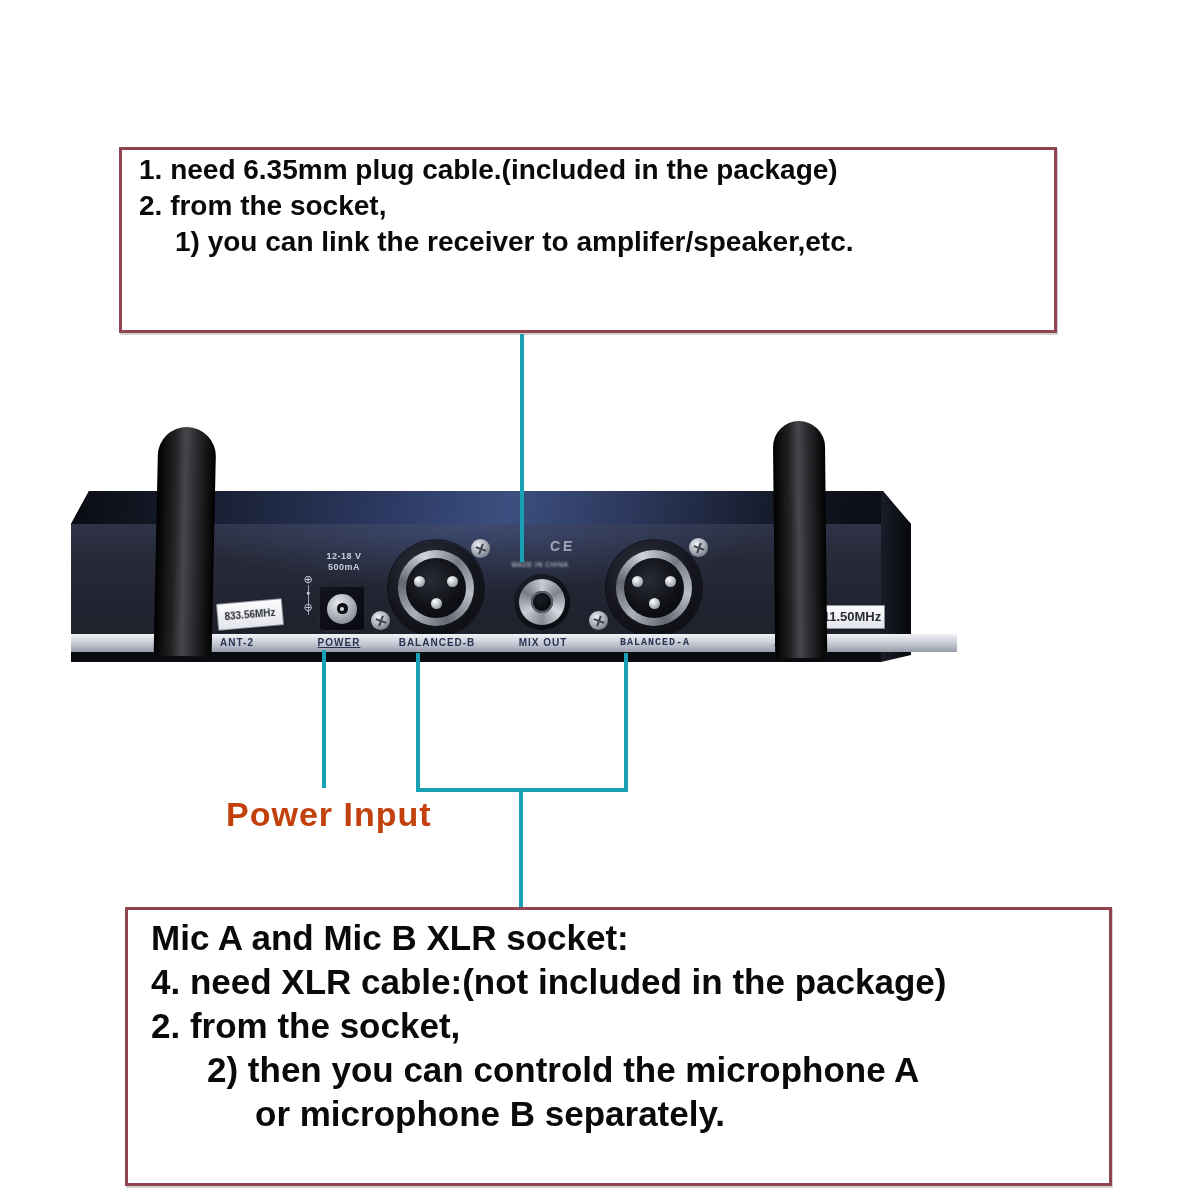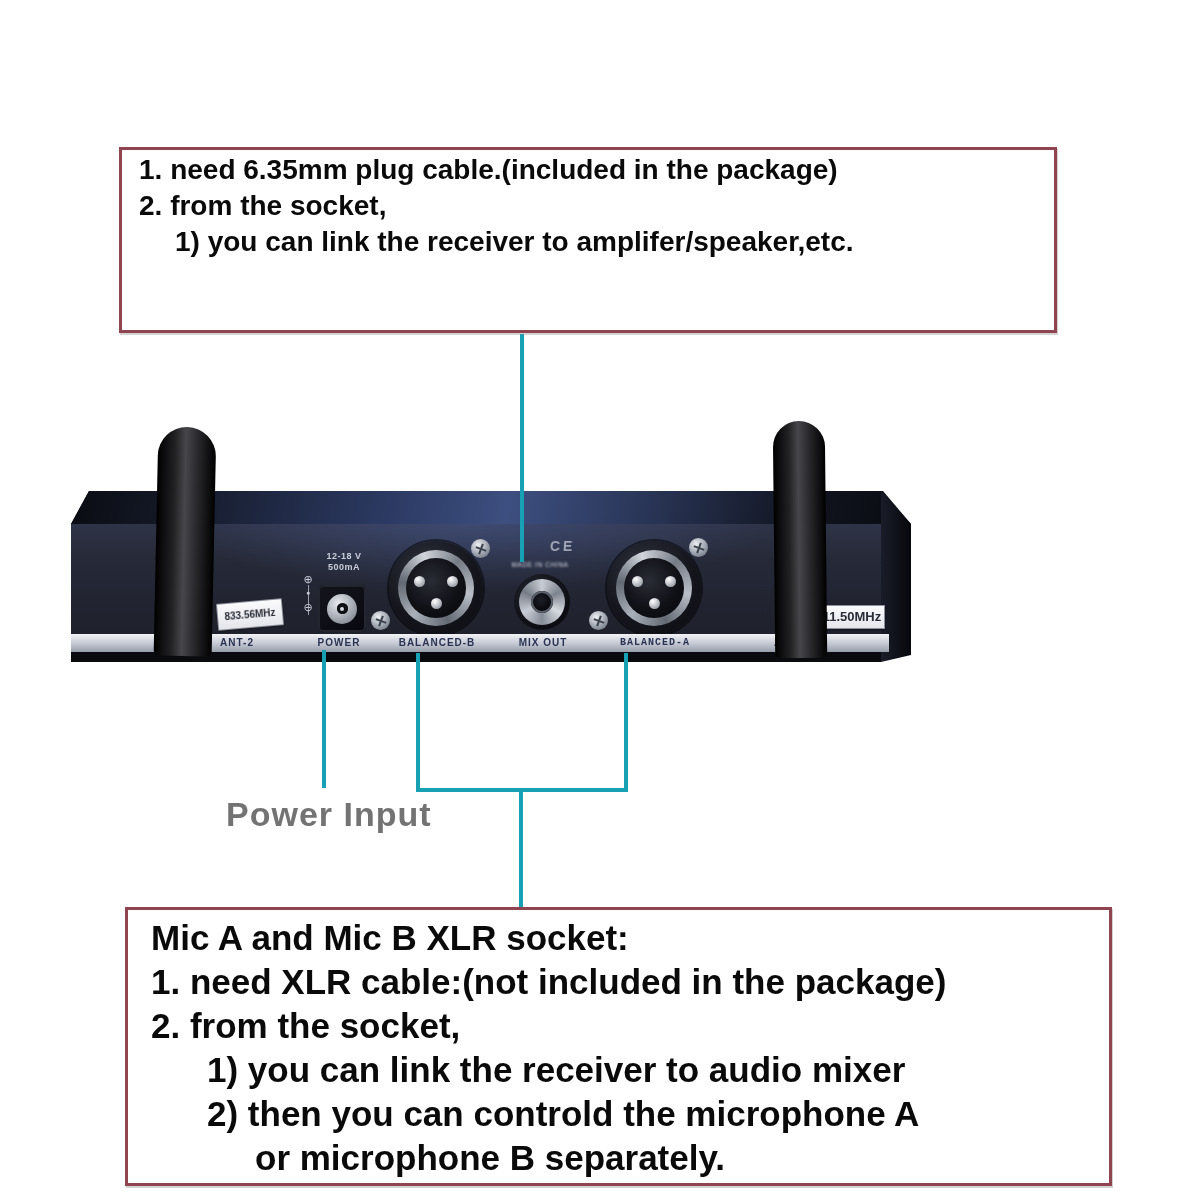--- a/index.html
+++ b/index.html
@@ -21,44 +21,44 @@
   
   .callout { position:absolute; background:#18a0b4; }
   .cl-mixout   { left:520px; top:334px; width:4px; height:228px; }
   .cl-power    { left:322px; top:650px; width:4px; height:138px; }
   .cl-br-left  { left:416px; top:653px; width:4px; height:139px; }
   .cl-br-right { left:624px; top:653px; width:4px; height:139px; }
   .cl-br-h     { left:416px; top:788px; width:212px; height:4px; }
   .cl-stem     { left:519px; top:792px; width:4px; height:115px; }
 
   .power-input { position:absolute; left:226px; top:795px; font-size:34px;
-                 font-weight:bold; color:#737373; letter-spacing:1px; }
+                 font-weight:bold; color:#c2410c; letter-spacing:1px; }
 
   
   .device { position:absolute; inset:0; filter:blur(0.35px);margin-left:9px; }
 
   .chassis-top { position:absolute; left:62px; top:491px; width:840px; height:33px;
     clip-path:polygon(18px 0, 812px 0, 840px 33px, 0 33px);
     background:linear-gradient(100deg,#0a0c12 0%,#141927 12%,#2c3a63 38%,#3d4f80 52%,#2a3658 68%,#10131d 88%,#0a0c12 100%); }
   .chassis-left-sliver { position:absolute; left:62px; top:491px; width:18px; height:33px;
     clip-path:polygon(18px 0, 18px 33px, 0 33px); background:#0a0b10; }
   .chassis-front { position:absolute; left:62px; top:524px; width:810px; height:138px;
     background:radial-gradient(ellipse 420px 95px at 50% 0%, rgba(82,102,165,0.45), rgba(0,0,0,0) 70%),
                linear-gradient(180deg,#2e3347 0%,#262a38 25%,#212330 60%,#1d1f28 100%); }
   .chassis-right-cap { position:absolute; left:872px; top:491px; width:30px; height:171px;
     clip-path:polygon(0 0, 30px 33px, 30px 164px, 0 171px);
     background:linear-gradient(90deg,#1a1d29,#07080c); }
-  .label-strip { position:absolute; left:62px; top:634px; width:818px; height:18px;
+  .label-strip { position:absolute; left:62px; top:634px; width:886px; height:18px;
     background:linear-gradient(180deg,#f2f3f6,#c2c7d2 55%,#979daa); }
   .bottom-band { position:absolute; left:62px; top:652px; width:810px; height:10px; background:#0a0b0f; }
 
   .strip-label { position:absolute; top:0; height:18px; line-height:18px;
     transform:translateX(-50%); color:#2a3352; font-size:10px; font-weight:bold;
     letter-spacing:1px; filter:blur(0.3px); white-space:nowrap; }
-  .pl0 { left:166px; } .pl1 { left:268px; } .pl2 { left:366px; }
+  .pl0 { left:166px; } .pl1 { left:268px;text-decoration:underline; } .pl2 { left:366px; }
   .pl3 { left:472px; } .pl4 { left:584px;font-family:Liberation Mono, monospace; } .pl5 { left:720px; }
 
   
   .xlr { position:absolute; width:94px; height:94px; border-radius:50%;
     background:radial-gradient(circle at 40% 32%, #30333f 0%, #15161d 55%, #0a0b10 100%);
     box-shadow:0 0 0 2px rgba(0,0,0,0.5); }
   .xlr-b { left:380px; top:541px; } .xlr-a { left:598px; top:541px; }
   .xlr-ring { position:absolute; inset:9px; border-radius:50%;
     background:conic-gradient(from 220deg,#aab0ba,#636973,#d0d4db,#757b85,#b9bec7,#636973,#aab0ba); }
   .xlr-bore { position:absolute; inset:17px; border-radius:50%;
@@ -209,20 +209,19 @@
   <div class="power-input">Power Input</div>
 
   <div class="note note-top">
     <div>1. need 6.35mm plug cable.(included in the package)</div>
     <div>2. from the socket,</div>
     <div class="ind-t">1) you can link the receiver to amplifer/speaker,etc.</div>
   </div>
 
   <div class="note note-bottom">
     <div>Mic A and Mic B XLR socket:</div>
-    <div>1. need XLR cable:(not included in the package)</div>
+    <div>4. need XLR cable:(not included in the package)</div>
     <div>2. from the socket,</div>
-    <div class="ind-b">1) you can link the receiver to audio mixer</div>
     <div class="ind-b">2) then you can controld the microphone A</div>
     <div class="ind-b2">or microphone B separately.</div>
   </div>
 
 </div>
 
 </body></html>

